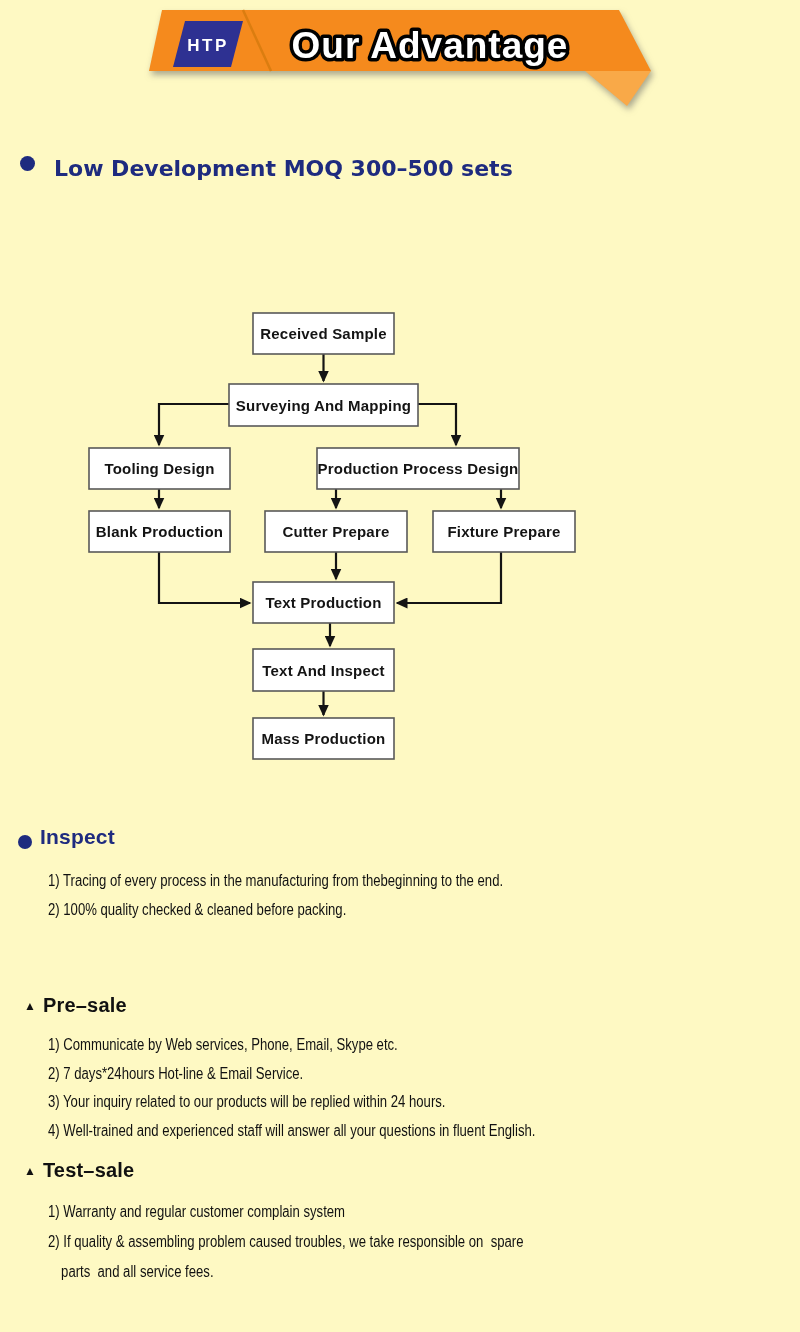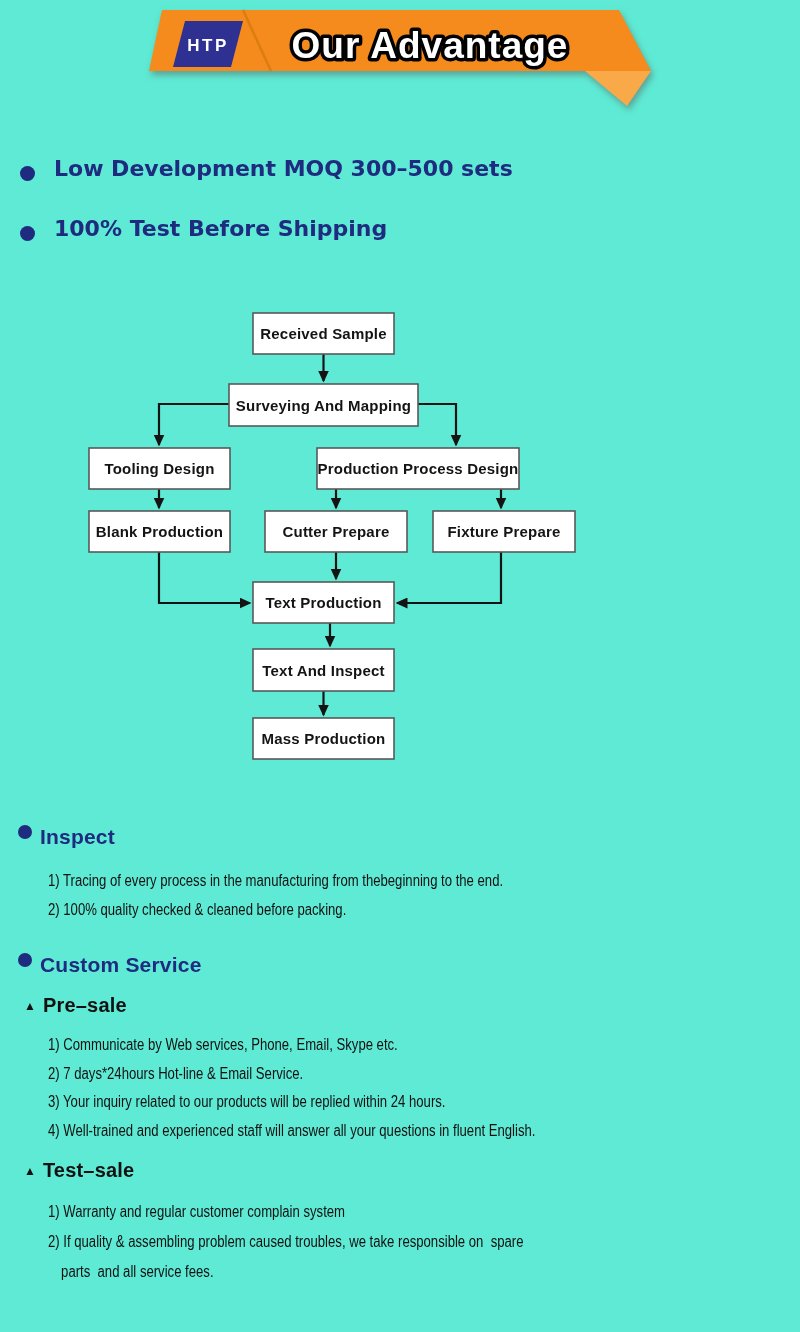--- a/index.html
+++ b/index.html
@@ -1,55 +1,55 @@
 <!DOCTYPE html>
 <html style="--navy: #1e2b7f; --orange: #f58a1d; --orange-light: #f9a948; --orange-dark: #db7d10; --logo-blue: #2e3192; --box-border: #595959; --flow-line: #141414;"><head>
 <meta charset="utf-8">
 <style>
   html,body { margin:0; padding:0; background:#fff; }
   .page {
-    position:relative; width:800px; height:1332px; background:#5eead4;
+    position:relative; width:800px; height:1332px; background:#fef9c3;
     font-family:"Liberation Sans", sans-serif; overflow:hidden;
   }
 
   
   .banner { position:absolute; left:0; top:0; width:800px; height:125px; }
   .logo-text {
     font-family:"Liberation Sans", sans-serif; font-weight:bold; font-size:17px;
     fill:#ffffff; letter-spacing:2.5px;
   }
   .banner-title {
     font-family:"Liberation Sans", sans-serif; font-weight:bold; font-size:37px;
     fill:#ffffff; stroke:#000000; stroke-width:7px; paint-order:stroke;
     stroke-linejoin:round; letter-spacing:1px;
   }
 
   
-  .adv { position:absolute; left:20px; display:flex; align-items:flex-end; }
+  .adv { position:absolute; left:20px; display:flex; align-items:flex-start; }
   .adv .dot {
     width:15px; height:15px; border-radius:50%; background:var(--navy);
     margin-right:19px; flex:none;
   }
   .adv .adv-text {
     font-family:"DejaVu Sans", sans-serif; font-weight:bold; font-size:22px;
     color:var(--navy); white-space:pre;
   }
 
   
   .flow { position:absolute; left:0; top:300px; width:800px; height:475px; }
   .fnode { fill:#ffffff; stroke:var(--box-border); stroke-width:1.6px; }
   .flabel {
     font-family:"Liberation Sans", sans-serif; font-weight:bold; font-size:15px;
     fill:var(--flow-line); letter-spacing:0.2px;
   }
   .fedge { fill:none; stroke:var(--flow-line); stroke-width:2.2px; }
   .ah { fill:var(--flow-line); }
 
   
-  .sec-head { position:absolute; left:18px; display:flex; align-items:flex-start; }
+  .sec-head { position:absolute; left:18px; display:flex; align-items:flex-end; }
   .sec-head .dot {
     width:14px; height:14px; border-radius:50%; background:var(--navy);
     margin-right:8px; flex:none;
   }
   .sec-head .sec-title {
     font-weight:bold; font-size:21px; color:var(--navy); letter-spacing:0.2px;
     white-space:pre;
   }
 
   
@@ -80,24 +80,20 @@
       <line x1="243" y1="10" x2="271" y2="71" stroke="var(--orange-dark)" stroke-width="2.5"></line>
       <polygon points="185,21 243,21 231,67 173,67" fill="var(--logo-blue)"></polygon>
       <text x="208" y="51" text-anchor="middle" class="logo-text">HTP</text>
       <text x="430" y="58" text-anchor="middle" class="banner-title">Our Advantage</text>
     </g>
   </svg>
 
   <div class="adv" style="top:156px">
     <span class="dot"></span>
     <span class="adv-text">Low Development MOQ 300–500 sets</span>
-  </div>
-  <div class="adv" style="top:216px">
-    <span class="dot"></span>
-    <span class="adv-text">100% Test Before Shipping</span>
   </div>
 
   <svg class="flow" viewBox="0 300 800 475">
     <defs>
       <marker id="arrowhead" markerUnits="userSpaceOnUse" markerWidth="12" markerHeight="11" refX="10.5" refY="5.5" orient="auto">
         <path class="ah" d="M0,0 L12,5.5 L0,11 Z"></path>
       </marker>
     </defs>
   <polyline points="323.5,354 323.5,381" class="fedge" marker-end="url(#arrowhead)"></polyline>
       <polyline points="229,404 159,404 159,445" class="fedge" marker-end="url(#arrowhead)"></polyline>
@@ -134,24 +130,20 @@
 
   <div class="sec-head" style="top:825px">
     <span class="dot"></span>
     <span class="sec-title">Inspect</span>
   </div>
   <div class="items" style="top:867px; line-height:28.7px">
       <div class="line">1) Tracing of every process in the manufacturing from thebeginning to the end.</div>
       <div class="line">2) 100% quality checked &amp; cleaned before packing.</div>
     </div>
 
-  <div class="sec-head" style="top:953px">
-    <span class="dot"></span>
-    <span class="sec-title">Custom Service</span>
-  </div>
 
   <div class="sub-head" style="top:994px">
     <span class="tri">▲</span>
     <span class="sub-title">Pre–sale</span>
   </div>
   <div class="items" style="top:1031px; line-height:28.7px">
       <div class="line">1) Communicate by Web services, Phone, Email, Skype etc.</div>
       <div class="line">2) 7 days*24hours Hot-line &amp; Email Service.</div>
       <div class="line">3) Your inquiry related to our products will be replied within 24 hours.</div>
       <div class="line">4) Well-trained and experienced staff will answer all your questions in fluent English.</div>

